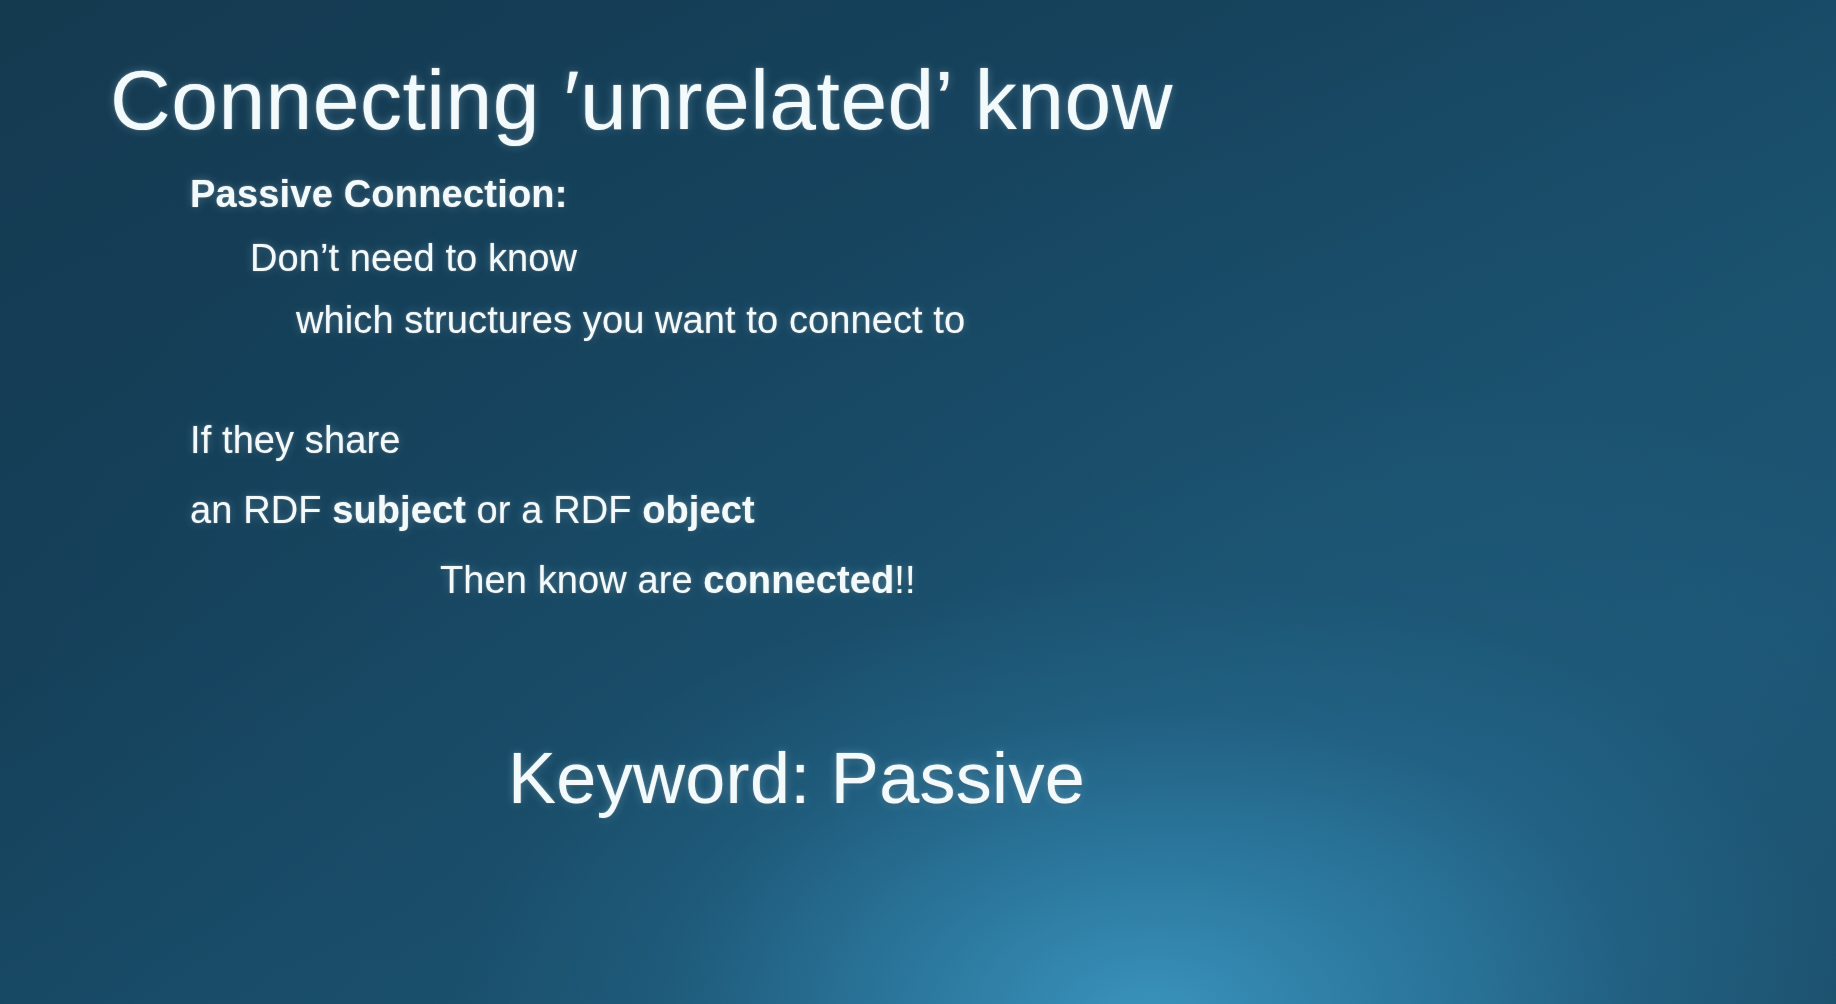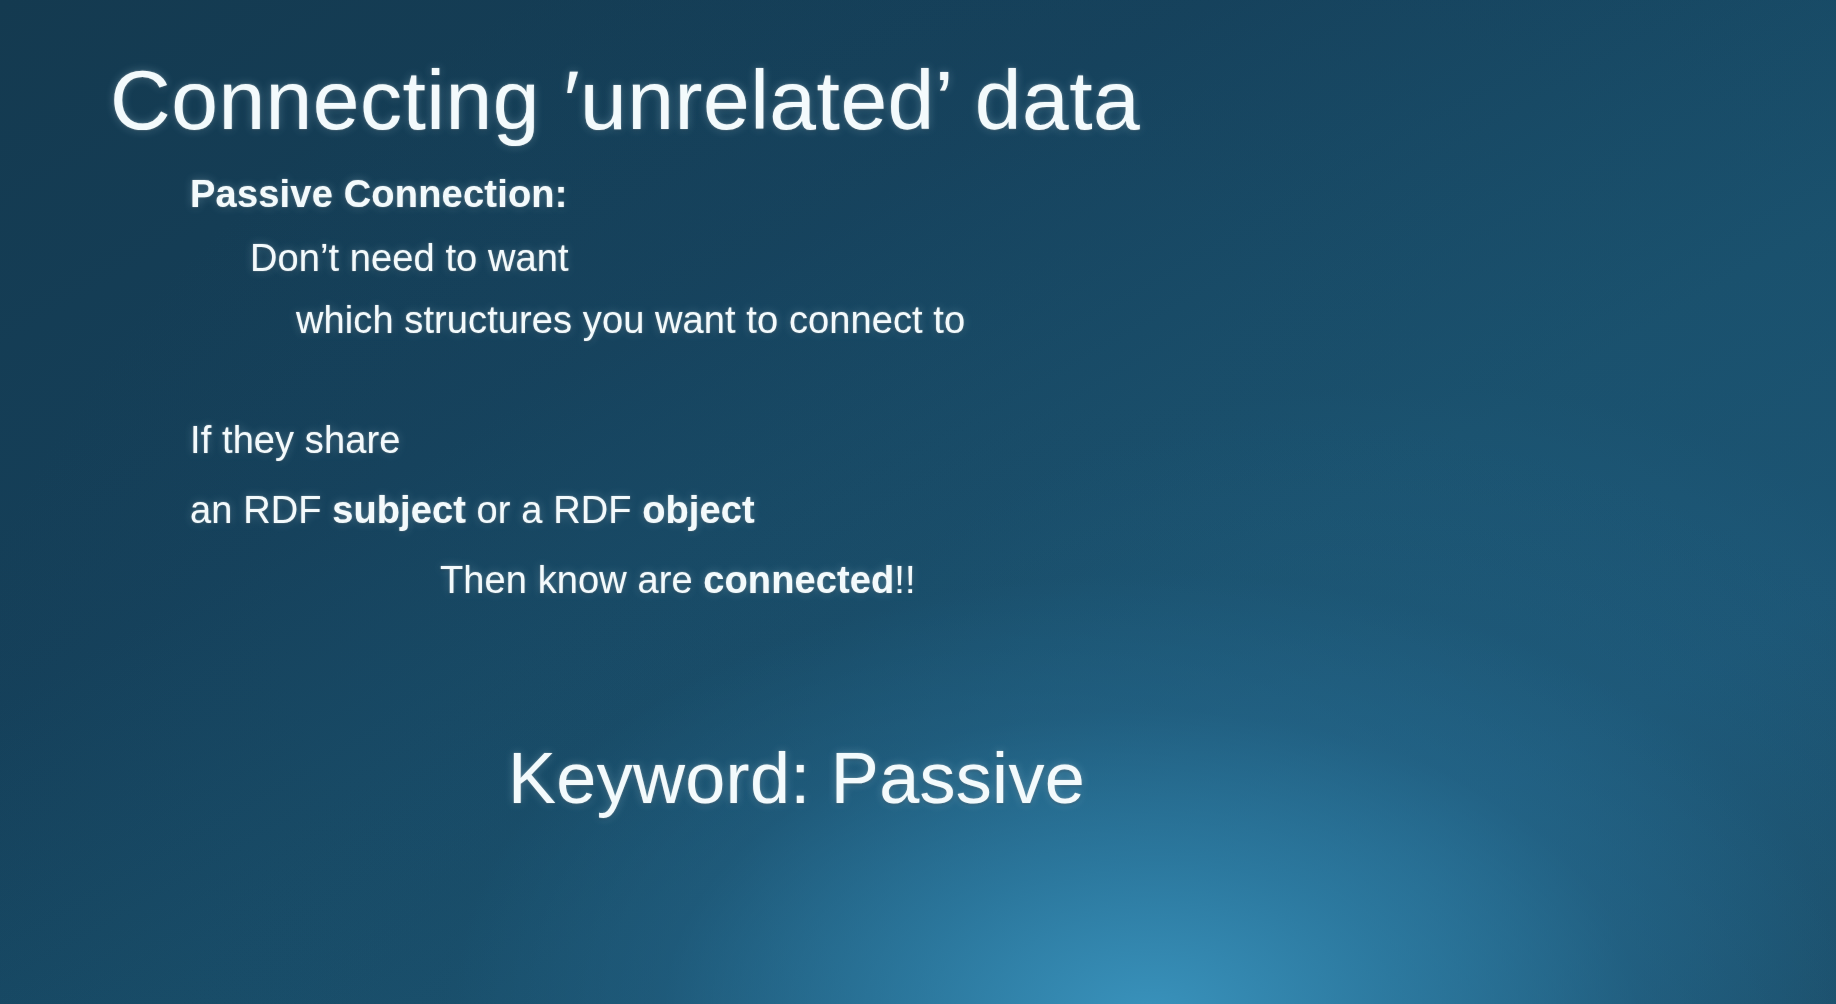--- a/index.html
+++ b/index.html
@@ -95,25 +95,25 @@
     line-height: 1.06;
     letter-spacing: 0.3px;
   }
 </style>
 </head>
 <body>
 
 <div id="slide">
   <div class="text-layer">
 
-    <div class="line" id="title">Connecting ′unrelated’ data</div>
+    <div class="line" id="title">Connecting ′unrelated’ know</div>
 
     <div class="line body-line bold-line" id="line-passive-connection">Passive Connection:</div>
 
-    <div class="line body-line" id="line-dont-need-to-know">Don’t need to want</div>
+    <div class="line body-line" id="line-dont-need-to-know">Don’t need to know</div>
 
     <div class="line body-line" id="line-which-structures">which structures you want to connect to</div>
 
     <div class="line body-line" id="line-if-they-share">If they share</div>
 
     <div class="line body-line" id="line-rdf-subject-object"><span>an RDF </span><b>subject</b><span> or a RDF </span><b>object</b></div>
 
     <div class="line body-line" id="line-then-connected"><span>Then know are </span><b>connected</b><span>!!</span></div>
 
     <div class="line" id="line-keyword">Keyword: Passive</div>

